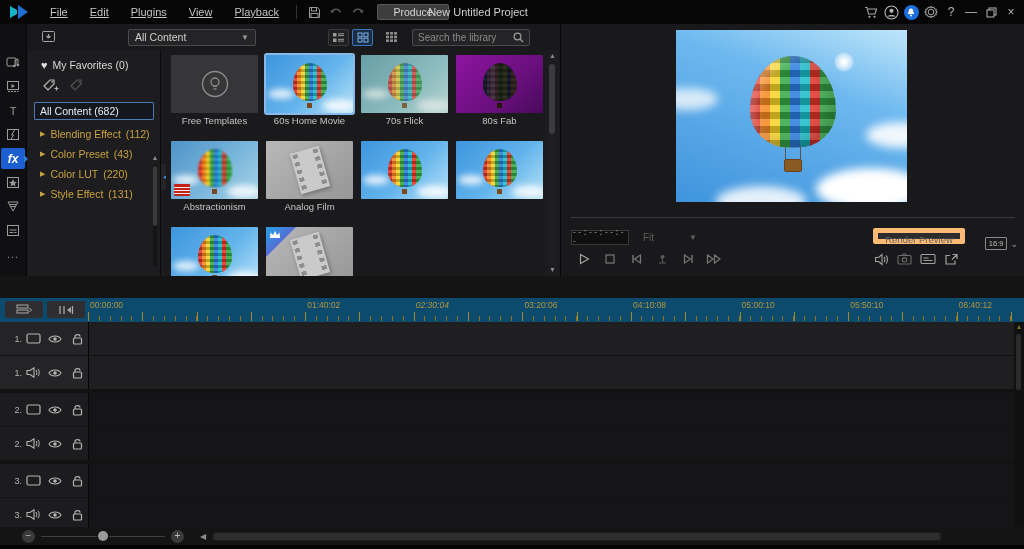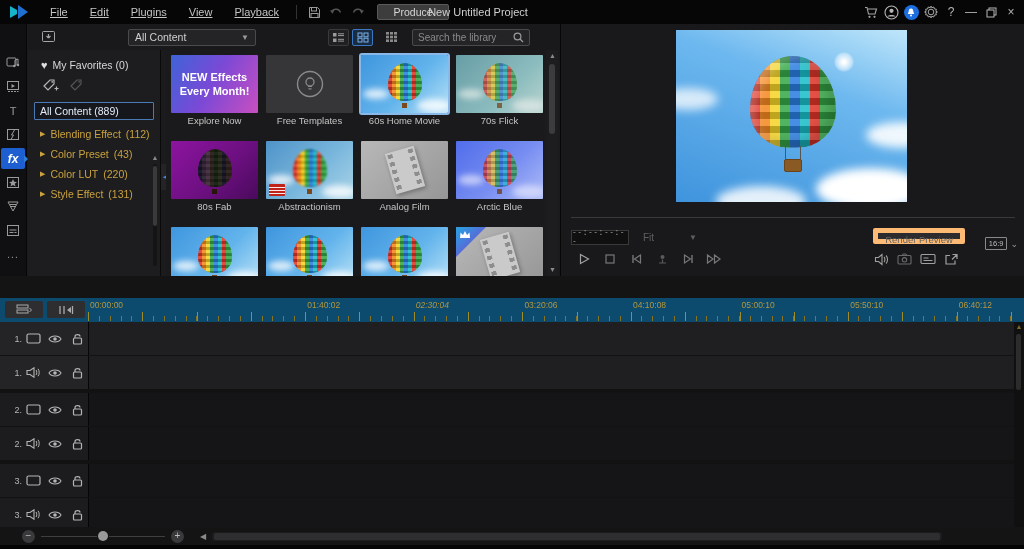--- a/index.html
+++ b/index.html
@@ -365,21 +365,21 @@
         <svg width="17" height="15" viewBox="0 0 17 15">
             <path d="M2 8 L8 2 h4 v4 L6 12 Z" fill="none" stroke="#b5b5b5" stroke-width="1.2"></path>
             <circle cx="10.2" cy="3.8" r="0.9" fill="#b5b5b5"></circle>
             <path d="M12.5 10.5 h4 M14.5 8.5 v4" stroke="#b5b5b5" stroke-width="1.2"></path>
           </svg>
         <svg width="15" height="15" viewBox="0 0 15 15">
             <path d="M2 8 L8 2 h4 v4 L6 12 Z" fill="none" stroke="#555" stroke-width="1.2"></path>
             <circle cx="10.2" cy="3.8" r="0.9" fill="#555"></circle>
           </svg>
       </div>
-      <div class="allcontent">All Content (889)</div>
+      <div class="allcontent">All Content (682)</div>
       <div id="cat-list">
           <div class="cat-item">
             <span class="arr">▶</span>
             <span>Blending Effect</span>
             <span>(112)</span>
           </div>
           <div class="cat-item">
             <span class="arr">▶</span>
             <span>Color Preset</span>
             <span>(43)</span>
@@ -397,27 +397,20 @@
         </div>
       <div class="cats-scroll">
         <div class="up">▲</div>
         <div class="track"></div>
         <div class="thumb"></div>
       </div>
     </aside>
     <div class="collapse-tab">◀</div>
 
     <div class="grid" id="fx-grid">
-        <div class="card">
-          <div class="thumb bg-promo">
-            <span class="promo-t">NEW Effects</span>
-            <span class="promo-t">Every Month!</span>
-          </div>
-          <div class="card-label">Explore Now</div>
-        </div>
         <div class="card">
           <div class="thumb bg-templates">
             <svg width="30" height="30" viewBox="0 0 30 30">
               <circle cx="15" cy="15" r="12.5" fill="none" stroke="#8a8a8a" stroke-width="1.4"></circle>
               <circle cx="15" cy="13" r="4" fill="none" stroke="#8a8a8a" stroke-width="1.3"></circle>
               <path d="M13 17.5 h4 M13.5 19.8 h3" stroke="#8a8a8a" stroke-width="1.2"></path>
             </svg>
           </div>
           <div class="card-label">Free Templates</div>
         </div>
@@ -455,30 +448,20 @@
             <div class="b-basket"></div>
             <div class="premium-badge"></div>
           </div>
           <div class="card-label">Abstractionism</div>
         </div>
         <div class="card">
           <div class="thumb bg-film">
             <div class="filmstrip"></div>
           </div>
           <div class="card-label">Analog Film</div>
-        </div>
-        <div class="card">
-          <div class="thumb bg-arctic">
-            <div class="cloudlet" style="left:2px;top:34px;width:26px;height:10px;"></div>
-            <div class="cloudlet" style="left:56px;top:44px;width:34px;height:13px;"></div>
-            <div class="b-balloon"></div>
-            <div class="b-basket"></div>
-            <div class="tint tint-arctic"></div>
-          </div>
-          <div class="card-label">Arctic Blue</div>
         </div>
         <div class="card">
           <div class="thumb bg-sky">
             <div class="cloudlet" style="left:2px;top:34px;width:26px;height:10px;"></div>
             <div class="cloudlet" style="left:56px;top:44px;width:34px;height:13px;"></div>
             <div class="b-balloon"></div>
             <div class="b-basket"></div>
           </div>
         </div>
         <div class="card">

